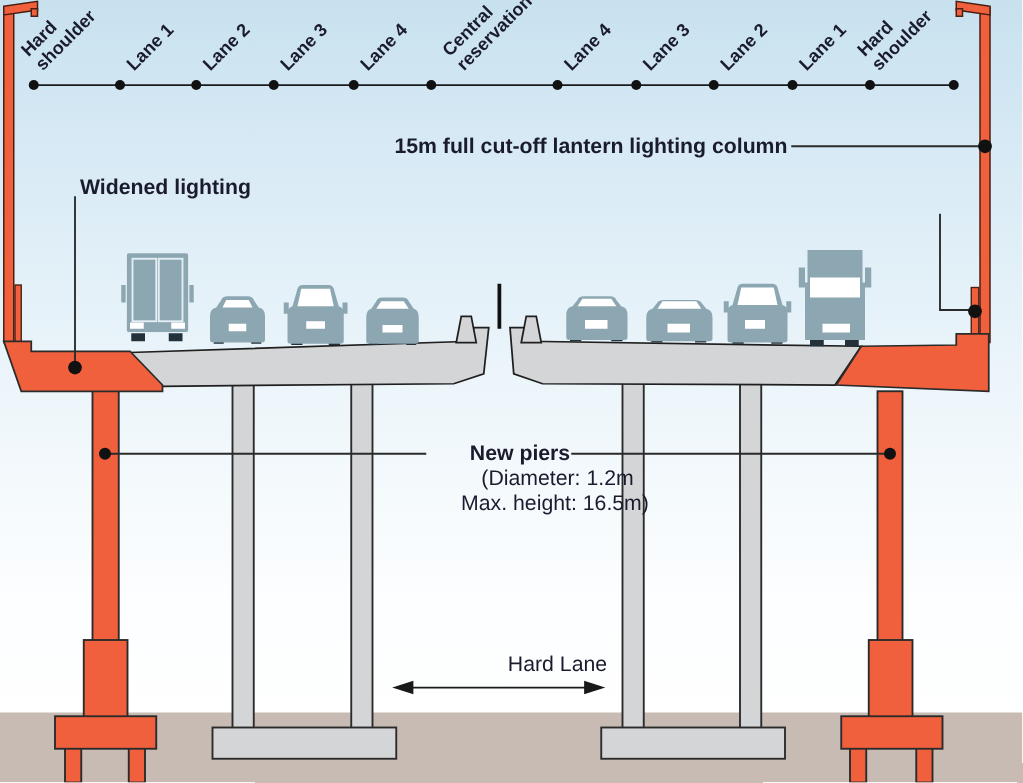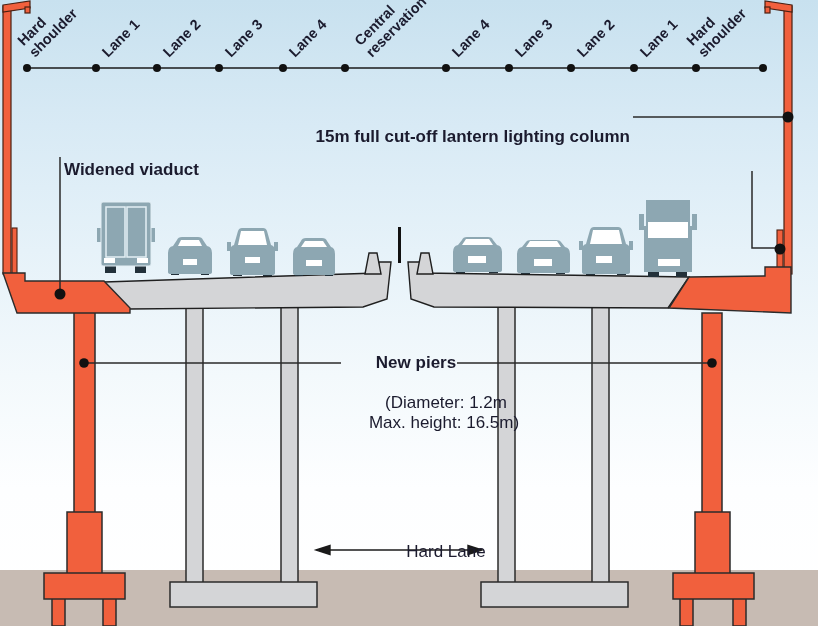--- a/index.html
+++ b/index.html
@@ -2,21 +2,21 @@
 <html><head>
 <meta charset="utf-8">
 <style>
   html,body{margin:0;padding:0;background:#fff;}
   #stage{
     position:relative;width:818px;height:626px;overflow:hidden;
     font-family:"Liberation Sans", sans-serif;
     background:linear-gradient(180deg,#c8e1ef 0%,#d8eaf5 20%,#e6f2f9 40%,#f3f9fc 60%,#fdfeff 78%,#ffffff 100%);
   }
   #scene{position:absolute;left:0;top:0;}
-  .txt{position:absolute;color:#1b1b2e;white-space:pre;margin-top:20px;}
+  .txt{position:absolute;color:#1b1b2e;white-space:pre;}
   .bold{font-weight:bold;font-size:17px;}
   .norm{font-weight:normal;font-size:17px;padding-left:48px;}
   .lane-label{
     position:absolute;bottom:566px;white-space:pre;
     transform:rotate(-45deg);transform-origin:0 100%;
     font-size:14.5px;font-weight:600;line-height:16px;color:#1b1b2e;
   }
   .center{text-align:center;}
   .right{text-align:right;}
 </style>
@@ -180,22 +180,22 @@
     </g>
 
     <g stroke="#1a1a1a" stroke-width="1.4" fill="#1a1a1a">
       <line x1="322" y1="550" x2="476" y2="550"></line>
       <polygon points="316,550 330,545.5 330,554.5"></polygon>
       <polygon points="482,550 468,545.5 468,554.5"></polygon>
     </g>
   </svg>
 
   <div class="txt bold right" style="left:250px;top:107px;width:380px;">15m full cut-off lantern lighting column</div>
-  <div class="txt bold" style="left:64px;top:140px;">Widened viaduct</div>
-  <div class="txt bold center" style="left:298px;top:333px;width:236px;">New piers</div>
+  <div class="txt bold" style="left:64px;top:140px;">Widened lighting</div>
+  <div class="txt bold center" style="left:298px;top:353px;width:236px;">New piers</div>
   <div class="txt norm center" style="left:298px;top:373px;width:200px;">(Diameter: 1.2m</div>
   <div class="txt norm center" style="left:298px;top:393px;width:196px;">Max. height: 16.5m)</div>
   <div class="txt norm center" style="left:318px;top:522px;width:160px;">Hard Lane</div>
 <div class="lane-label" style="left: 37px;">Hard
 shoulder</div>
     <div class="lane-label" style="left: 110px;">Lane 1</div>
     <div class="lane-label" style="left: 171px;">Lane 2</div>
     <div class="lane-label" style="left: 233px;">Lane 3</div>
     <div class="lane-label" style="left: 297px;">Lane 4</div>
     <div class="lane-label" style="left: 374px;">Central

